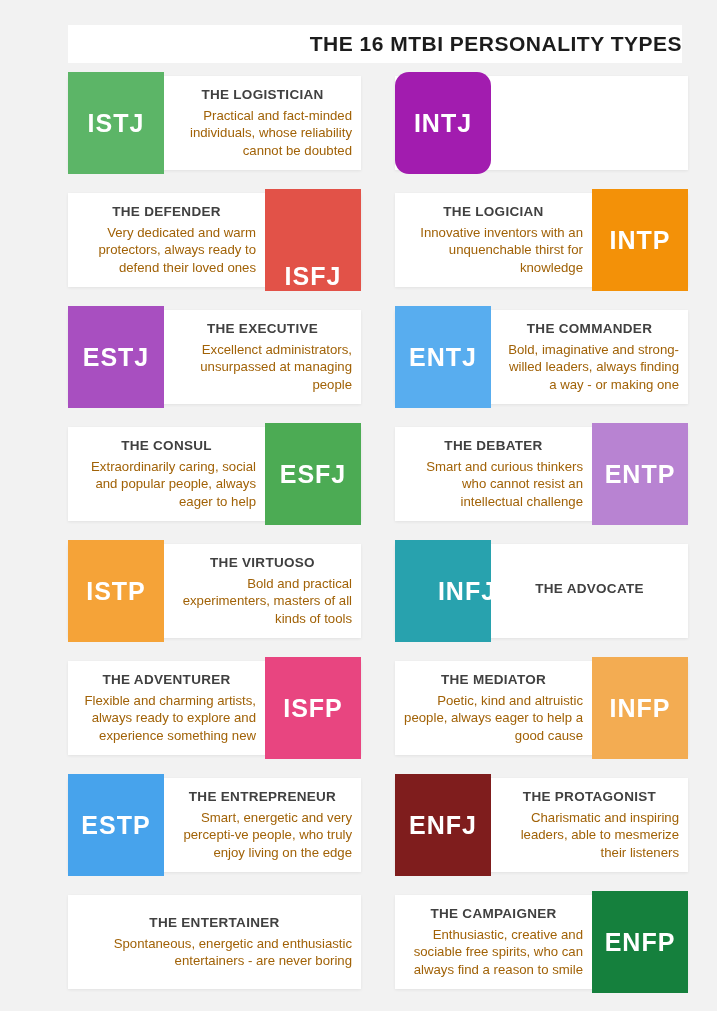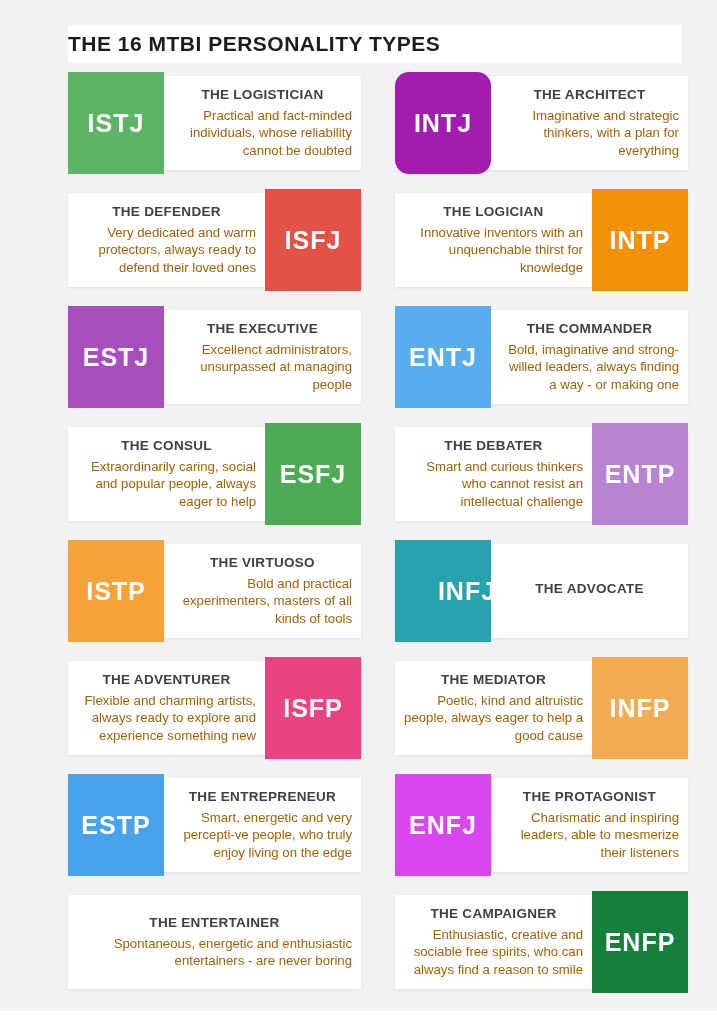--- a/index.html
+++ b/index.html
@@ -8,21 +8,21 @@
     background: #f2f2f2;
     font-family: "Liberation Sans", sans-serif;
     position: relative;
     overflow: hidden;
   }
   .title-band {
     position: absolute;
     left: 68px; top: 25px;
     width: 614px; height: 38px;
     background: #ffffff;
-    display: flex; align-items: center; justify-content: flex-start;
+    display: flex; align-items: center; justify-content: flex-end;
   }
   .title-band h1 {
     font-size: 21px;
     font-weight: bold;
     letter-spacing: 0.5px;
     color: #1c1c1c;
   }
   .cards-grid {
     position: absolute;
     left: 68px; top: 76px;
@@ -96,27 +96,23 @@
     </div>
     <div class="card-text">
       <div class="card-name name">THE LOGISTICIAN</div>
       <div class="card-desc desc">Practical and fact-minded individuals, whose reliability cannot be doubted</div>
     </div>
   </div>
     <div class="card side-left">
     <div class="type-square" style="background: #a21caf; border-radius: 14px;">
       <span class="type-code code">INTJ</span>
     </div>
-    <div class="card-text">
-      <div class="card-name name">THE ARCHITECT</div>
-      <div class="card-desc desc">Imaginative and strategic thinkers, with a plan for everything</div>
-    </div>
-  </div>
-    <div class="card side-right">
-    <div class="type-square" style="background: rgb(226, 82, 72);">
+  </div>
+    <div class="card side-right">
+    <div class="type-square" style="background: rgb(226, 82, 72); align-items: flex-end;">
       <span class="type-code code">ISFJ</span>
     </div>
     <div class="card-text">
       <div class="card-name name">THE DEFENDER</div>
       <div class="card-desc desc">Very dedicated and warm protectors, always ready to defend their loved ones</div>
     </div>
   </div>
     <div class="card side-right">
     <div class="type-square" style="background: rgb(243, 145, 8);">
       <span class="type-code code">INTP</span>
@@ -200,21 +196,21 @@
     <div class="card side-left">
     <div class="type-square" style="background: rgb(71, 163, 236);">
       <span class="type-code code">ESTP</span>
     </div>
     <div class="card-text">
       <div class="card-name name">THE ENTREPRENEUR</div>
       <div class="card-desc desc">Smart, energetic and very percepti-ve people, who truly enjoy living on the edge</div>
     </div>
   </div>
     <div class="card side-left">
-    <div class="type-square" style="background: #d946ef;">
+    <div class="type-square" style="background: #7f1d1d;">
       <span class="type-code code">ENFJ</span>
     </div>
     <div class="card-text">
       <div class="card-name name">THE PROTAGONIST</div>
       <div class="card-desc desc">Charismatic and inspiring leaders, able to mesmerize their listeners</div>
     </div>
   </div>
     <div class="card side-right">
     <div class="card-text">
       <div class="card-name name">THE ENTERTAINER</div>

